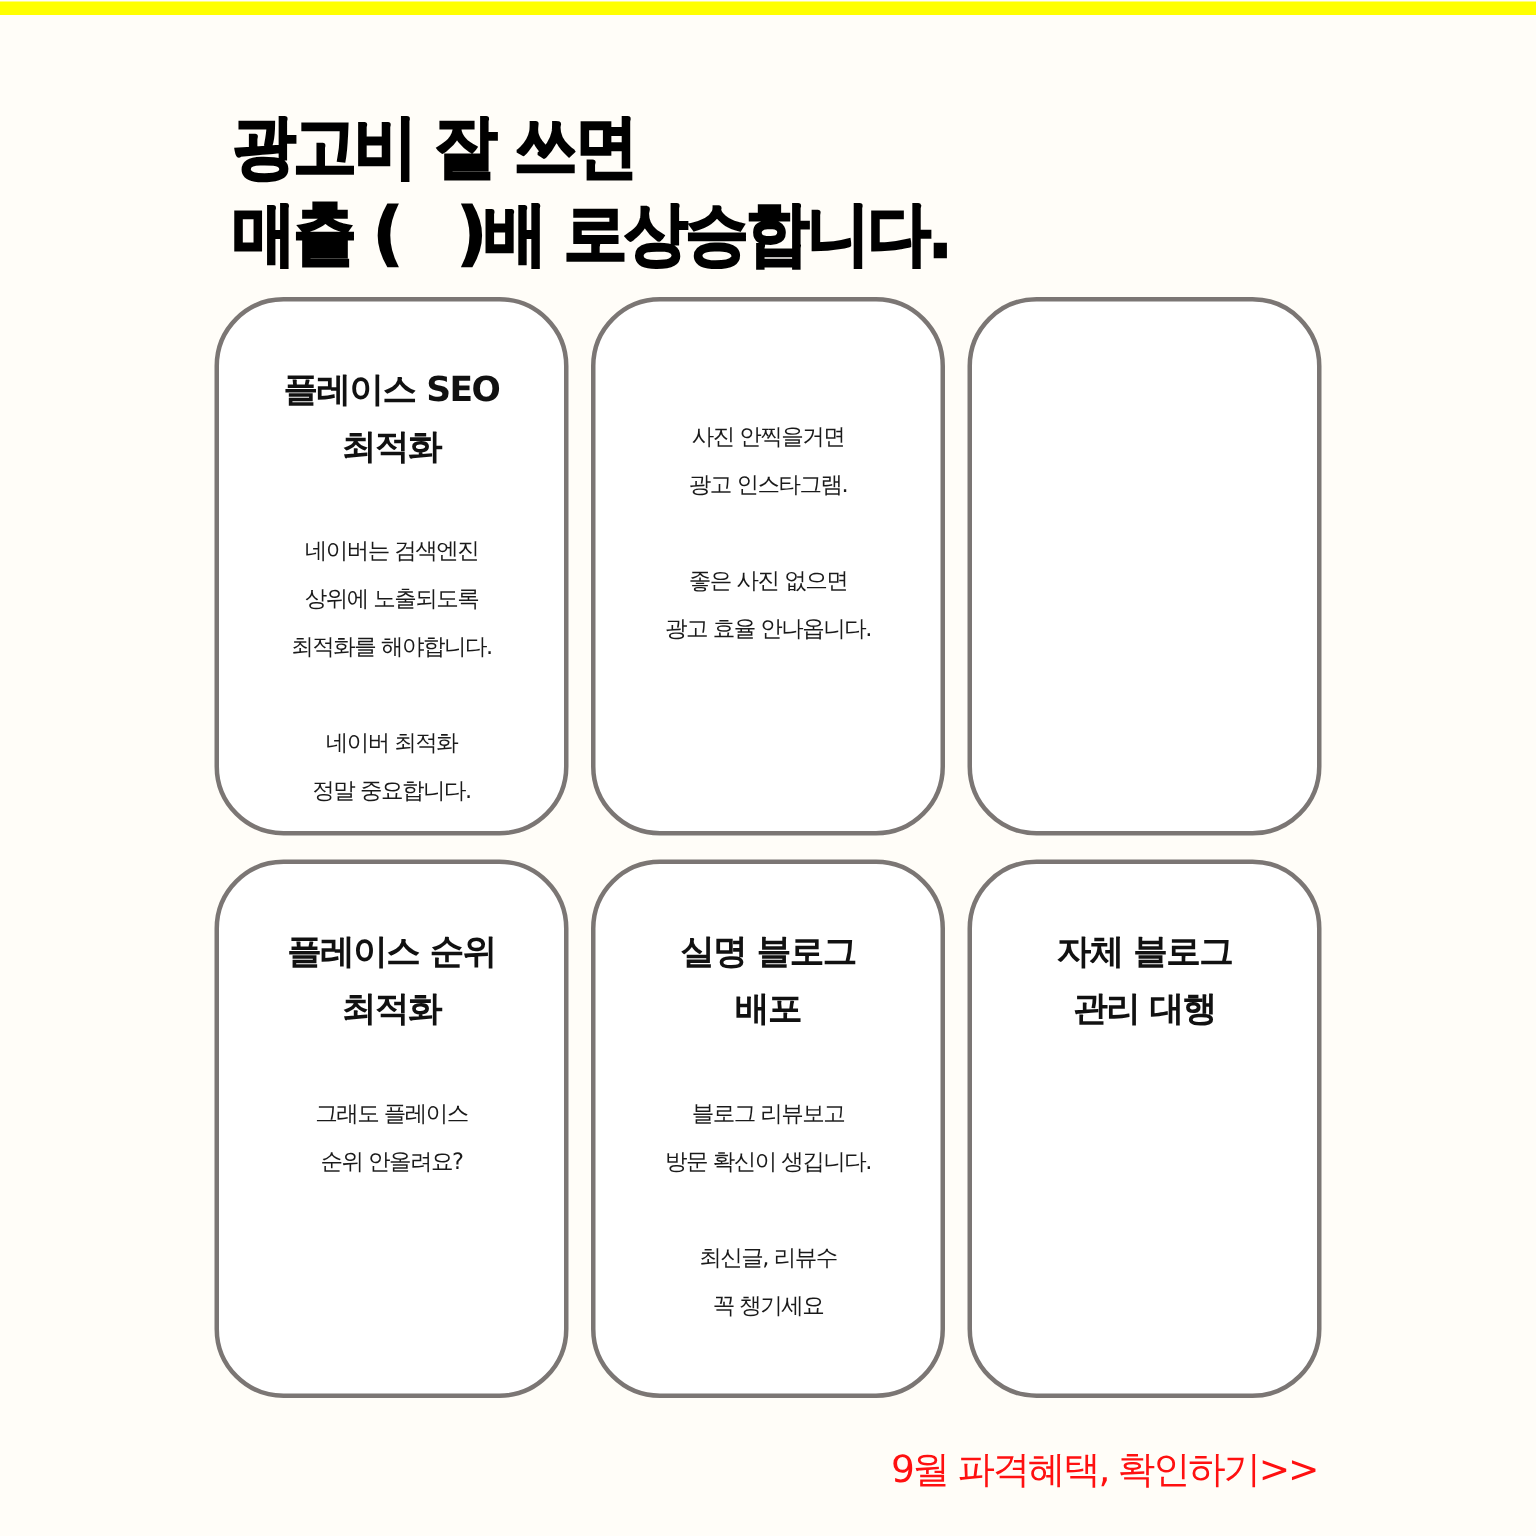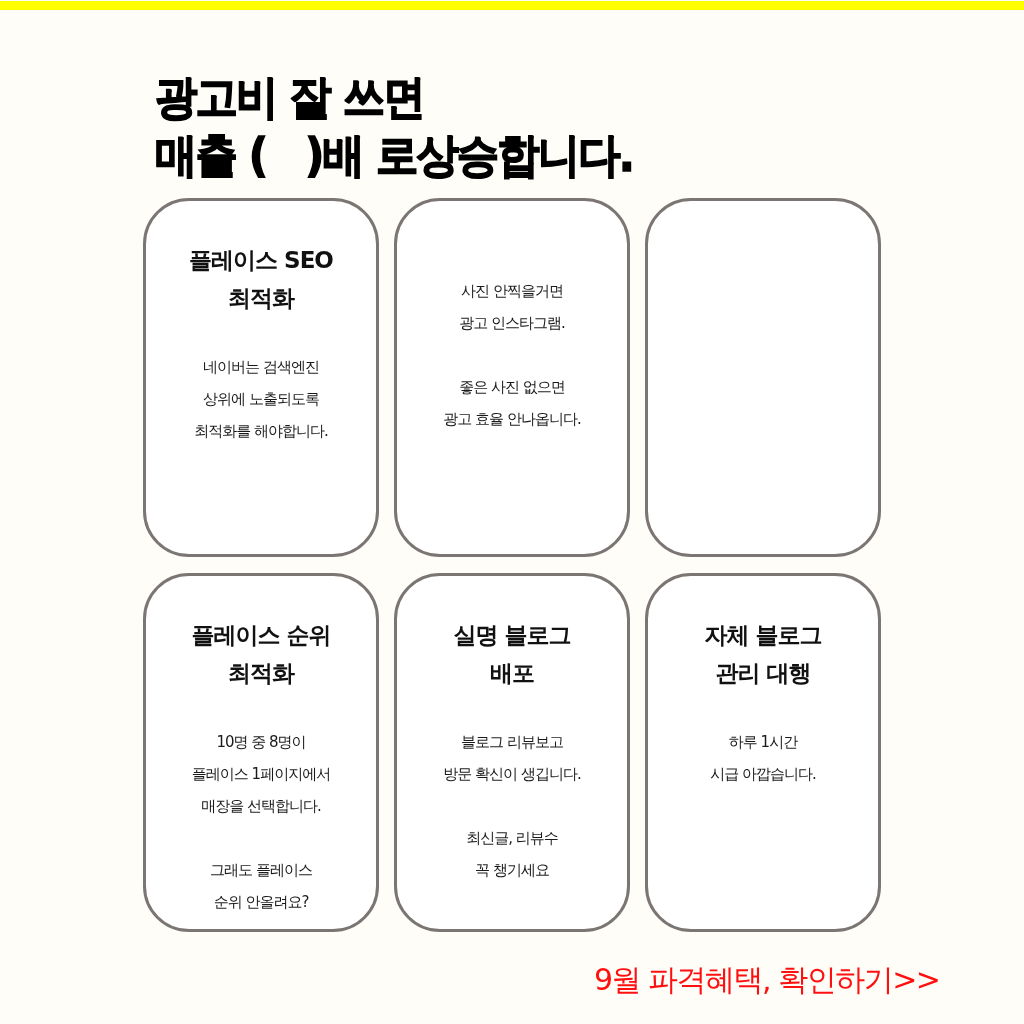--- a/index.html
+++ b/index.html
@@ -78,21 +78,21 @@
   .card-para {
     white-space: pre-line;
   }
   .card-para + .card-para {
     margin-top: 32px;
   }
   .cta-link {
     position: absolute;
     left: 594px;
     top: 962px;
-    font-size: 30px;
+    font-size: 25px;
     line-height: 36px;
     letter-spacing: -1.5px;
     color: #ff1010;
     text-decoration: none;
     cursor: pointer;
   }
 </style>
 </head>
 <body>
 
@@ -104,56 +104,53 @@
 </h1>
 
 <div class="grid">
   <div class="card">
     <div class="card-title">플레이스 SEO
 최적화</div>
     <div class="card-body">
       <div class="card-para">네이버는 검색엔진
 상위에 노출되도록
 최적화를 해야합니다.</div>
+      <div class="card-para">네이버 최적화
+정말 중요합니다.</div>
     </div>
   </div>
   <div class="card">
     <div class="card-body">
       <div class="card-para">사진 안찍을거면
 광고 인스타그램.</div>
       <div class="card-para">좋은 사진 없으면
 광고 효율 안나옵니다.</div>
     </div>
   </div>
   <div class="card">
   </div>
   <div class="card">
     <div class="card-title">플레이스 순위
 최적화</div>
     <div class="card-body">
-      <div class="card-para">10명 중 8명이
-플레이스 1페이지에서
-매장을 선택합니다.</div>
       <div class="card-para">그래도 플레이스
 순위 안올려요?</div>
     </div>
   </div>
   <div class="card">
     <div class="card-title">실명 블로그
 배포</div>
     <div class="card-body">
       <div class="card-para">블로그 리뷰보고
 방문 확신이 생깁니다.</div>
       <div class="card-para">최신글, 리뷰수
 꼭 챙기세요</div>
     </div>
   </div>
   <div class="card">
     <div class="card-title">자체 블로그
 관리 대행</div>
     <div class="card-body">
-      <div class="card-para">하루 1시간
-시급 아깝습니다.</div>
     </div>
   </div>
 </div>
 
 <a class="cta-link">9월 파격혜택, 확인하기&gt;&gt;</a>
 
 </body></html>

